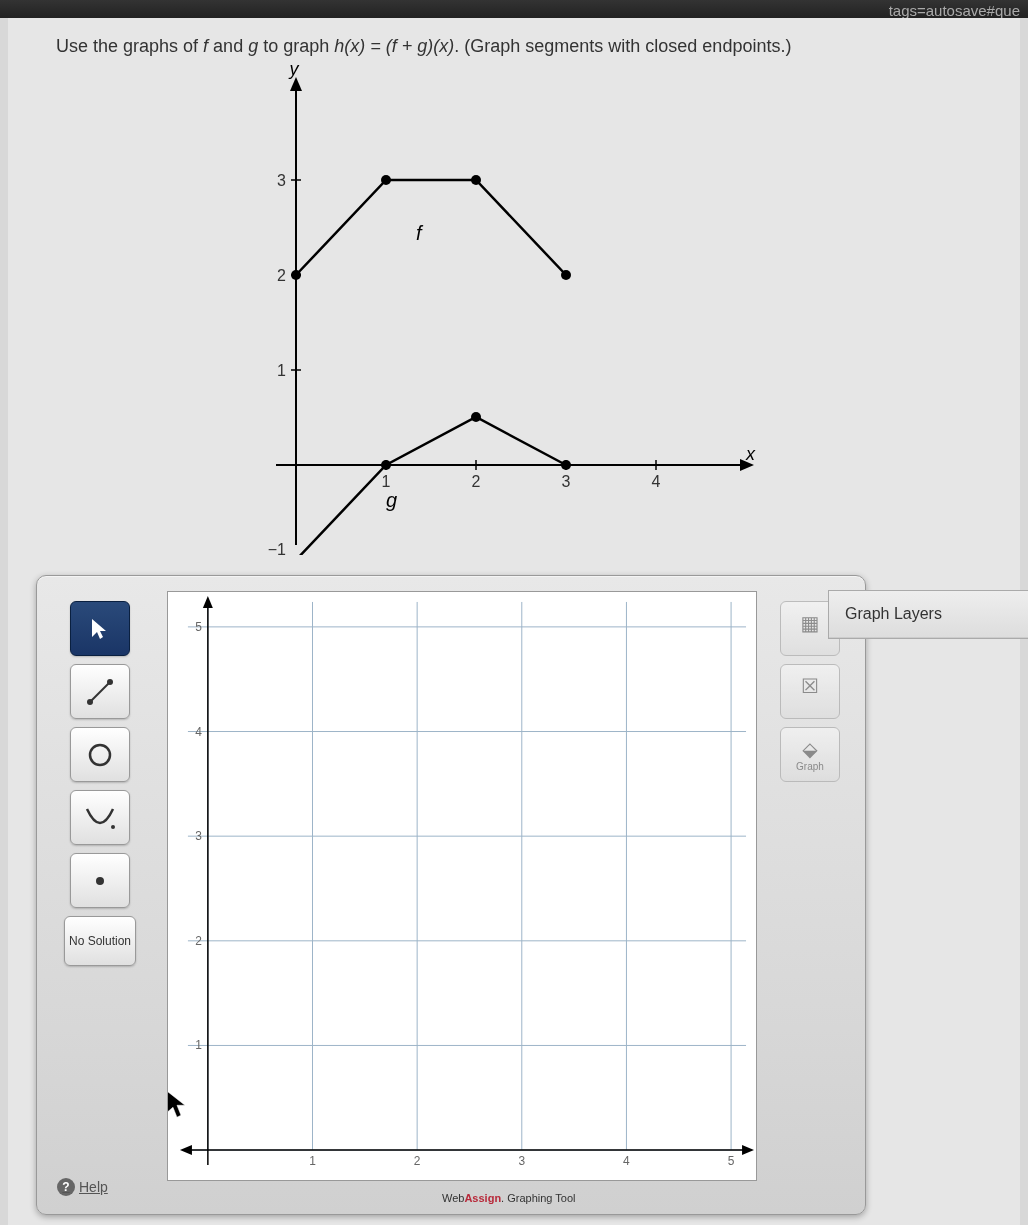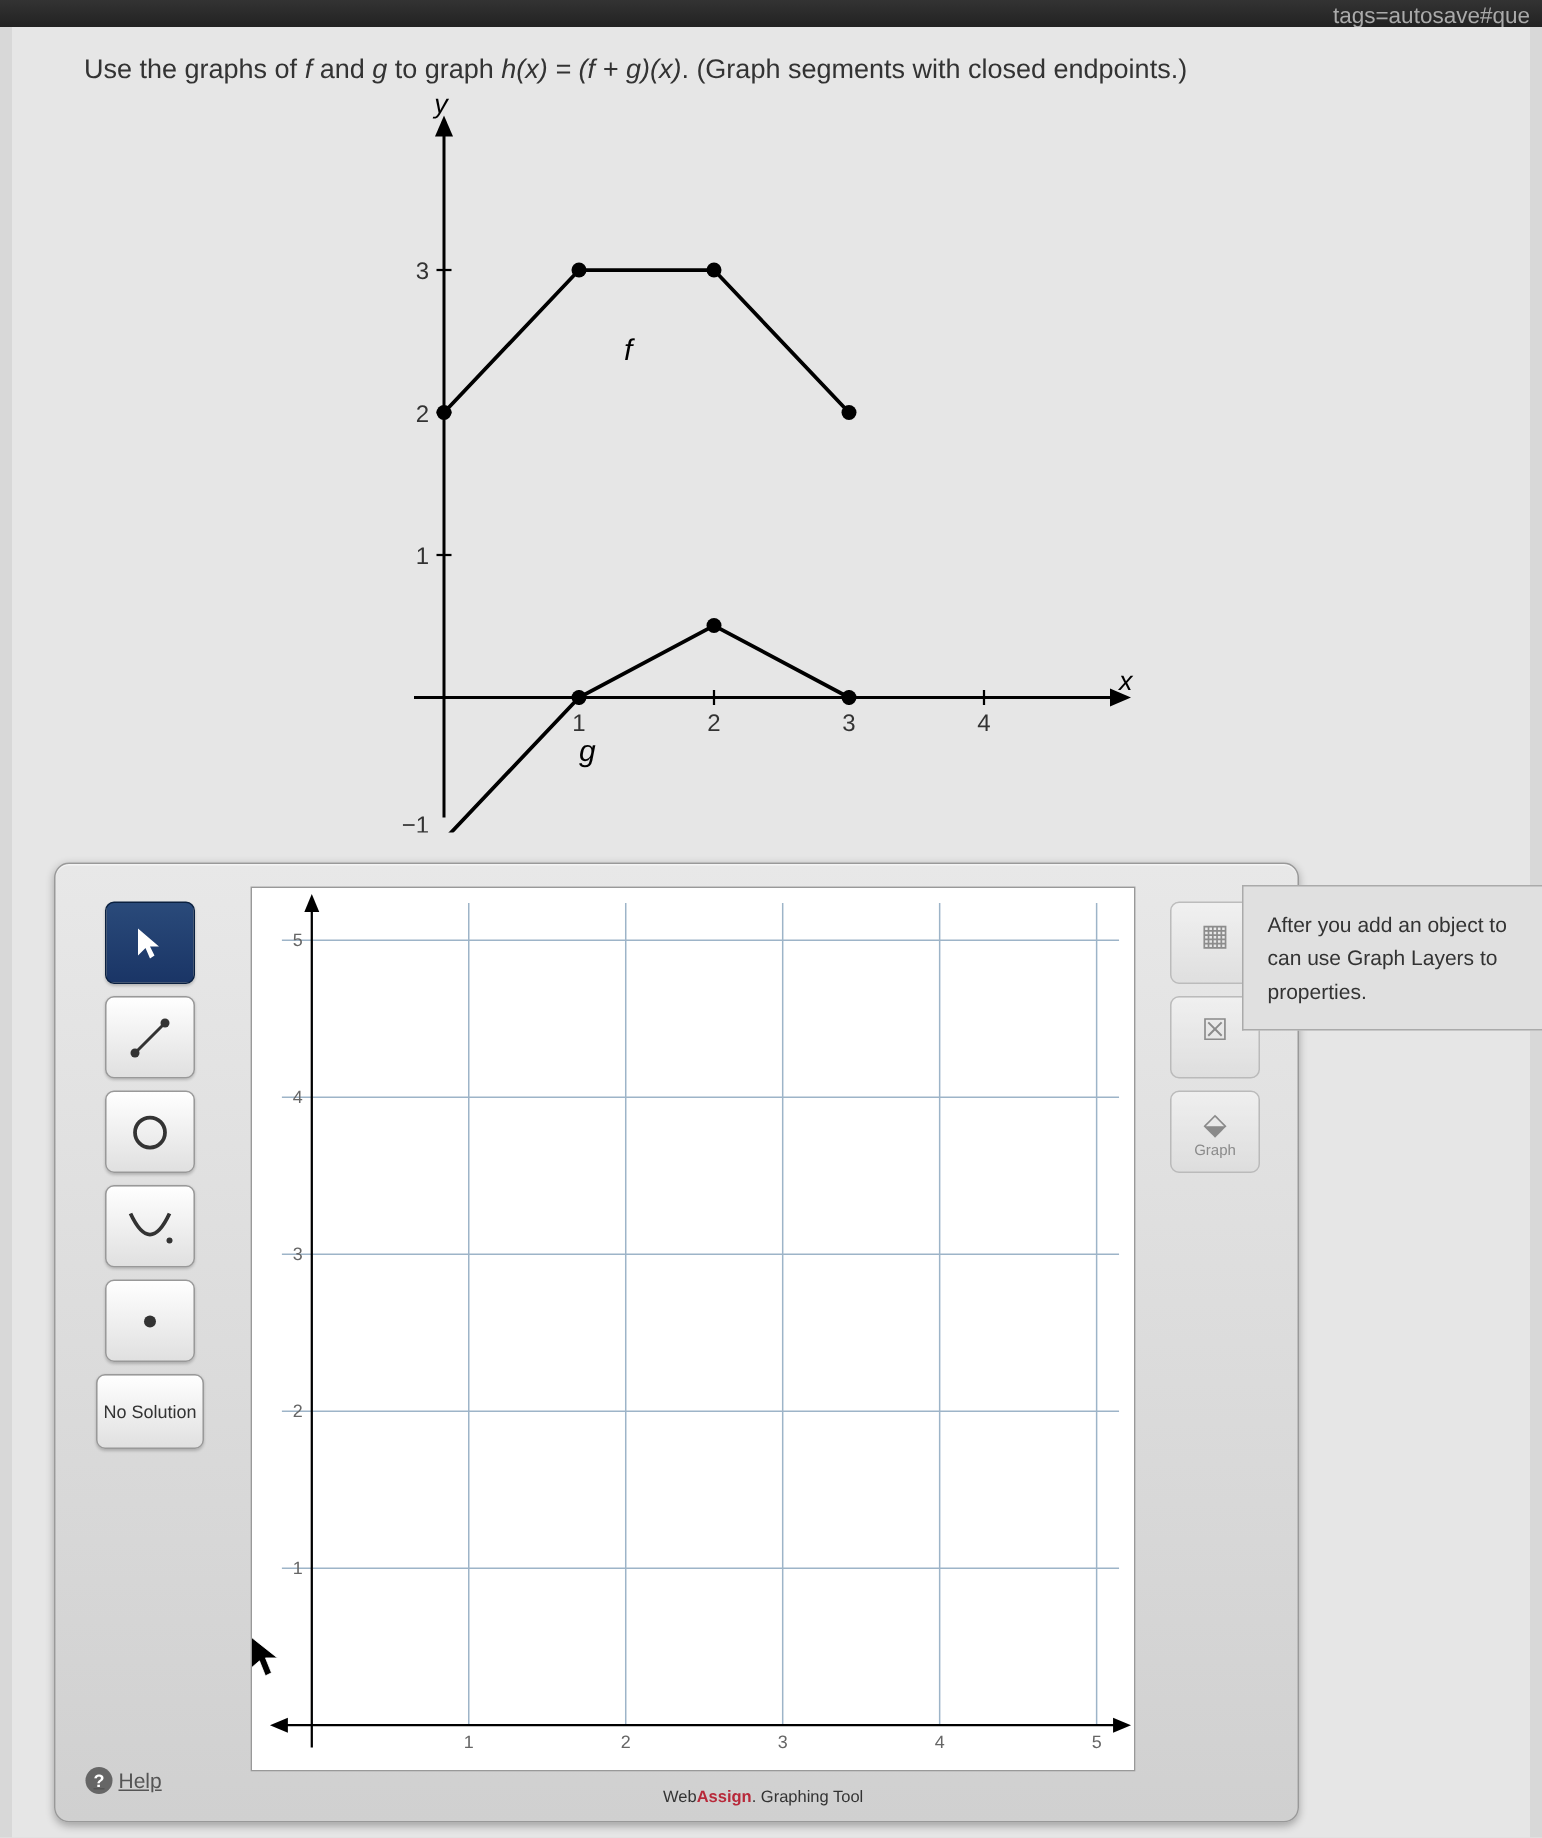--- a/index.html
+++ b/index.html
@@ -333,14 +333,14 @@
     </div>
 
     <div class="footer-label">
       <span>Web</span><b>Assign</b><span>. Graphing Tool</span>
     </div>
   </div>
 
 </div>
 
 <div class="layers-panel">
-  <div class="layers-body">After you add an object to can use Graph Layers to properties.</div>
+  <div class="layers-title">Graph Layers</div>
 </div>
 
 </body></html>

